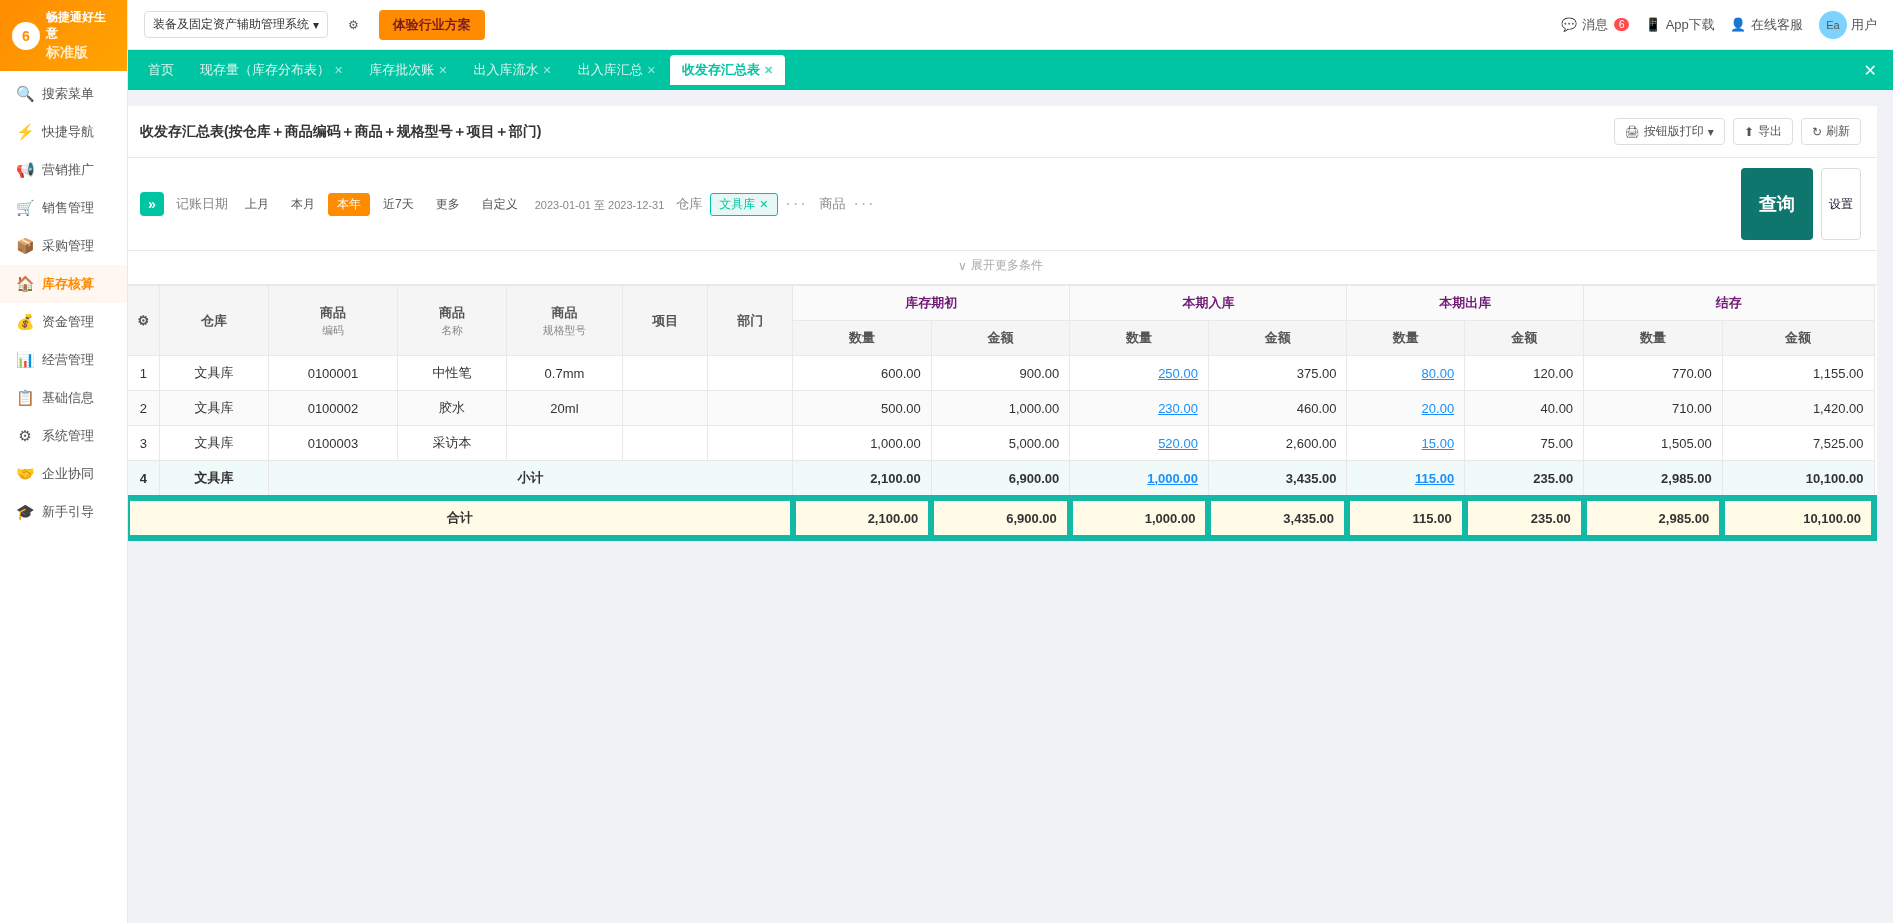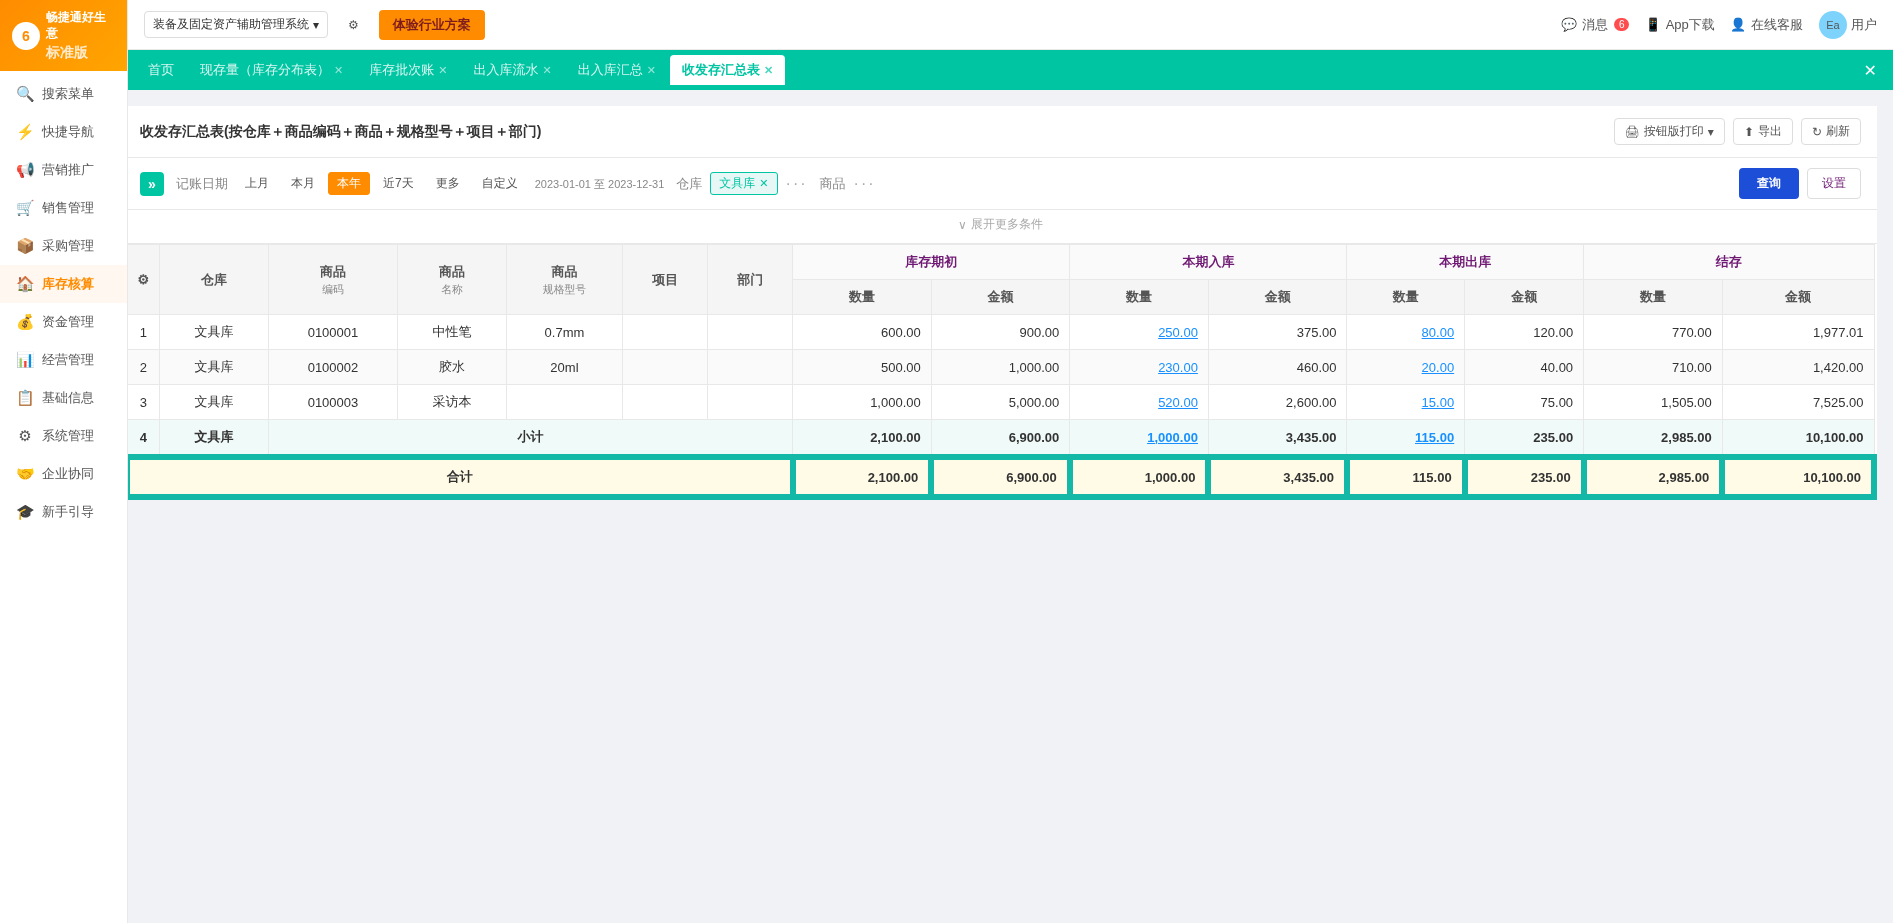--- a/index.html
+++ b/index.html
@@ -118,26 +118,26 @@
     .filter-warehouse { display: flex; align-items: center; gap: 8px; }
     .warehouse-tag {
       background: #e6f7f5; border: 1px solid #00c5a3; color: #00c5a3;
       border-radius: 3px; padding: 2px 8px; font-size: 12px;
       display: flex; align-items: center; gap: 4px;
     }
     .tag-close { cursor: pointer; font-size: 11px; }
     .more-dots { color: #aaa; cursor: pointer; font-size: 16px; letter-spacing: 2px; }
     .filter-actions { margin-left: auto; display: flex; gap: 8px; }
     .query-btn {
-      background: #1d4ed8; color: #fff; border: none; border-radius: 4px;
-      padding: 6px 18px; font-size: 12px; cursor: pointer; font-weight: bold;
+      background: #0f766e; color: #fff; border: none; border-radius: 4px;
+      padding: 24px 18px; font-size: 18px; cursor: pointer; font-weight: bold;
     }
     .settings-btn {
       border: 1px solid #ddd; background: #fff; border-radius: 4px;
-      padding: 6px 14px; font-size: 12px; cursor: pointer; color: #701a75;
+      padding: 6px 7px; font-size: 12px; cursor: pointer; color: #0f172a;
     }
 
     
     .expand-row {
       background: #fff; padding: 6px 16px 10px;
       border-bottom: 1px solid #e8e8e8;
       display: flex; align-items: center; justify-content: center;
     }
     .expand-more-btn {
       border: none; background: none; color: #aaa; font-size: 12px;
@@ -404,21 +404,21 @@
     <td>0.7mm</td>
     <td></td>
     <td></td>
     <td class="num">600.00</td>
     <td class="num">900.00</td>
     <td class="link">250.00</td>
     <td class="num">375.00</td>
     <td class="link">80.00</td>
     <td class="num">120.00</td>
     <td class="num">770.00</td>
-    <td class="num">1,977.01</td>
+    <td class="num">1,155.00</td>
   </tr>
             <tr>
     <td>2</td>
     <td>文具库</td>
     <td>0100002</td>
     <td>胶水</td>
     <td>20ml</td>
     <td></td>
     <td></td>
     <td class="num">500.00</td>

